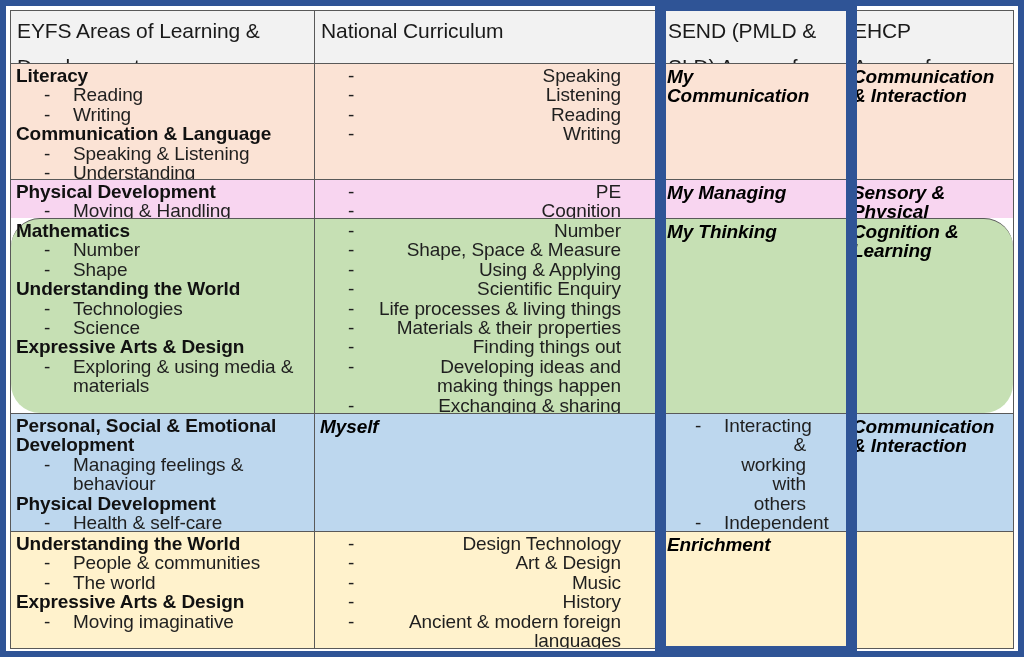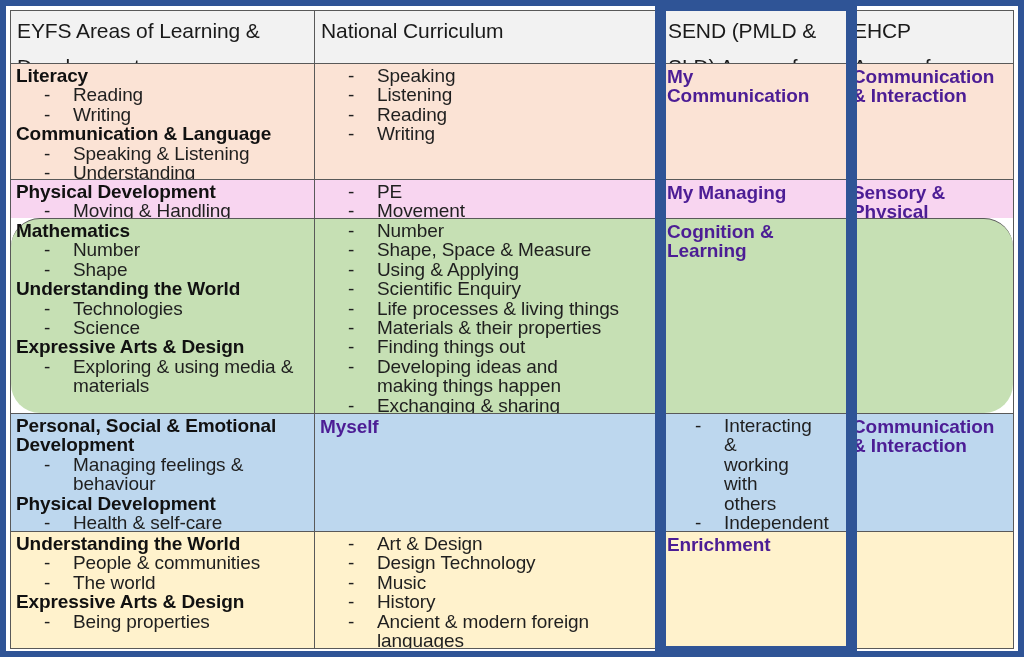--- a/index.html
+++ b/index.html
@@ -44,25 +44,26 @@
     padding: 2px 6px 0 6px; color: #1a1a1a;
   }
   .h-span { display: block; }
   .h-eyfs { max-width: 250px; }
   .h-ehcp { max-width: 115px; }
 
   .body-row { font-size: 19px; line-height: 19.4px; }
   .heading { font-weight: bold; padding-left: 5px; color: #111; }
   .item { padding-left: 62px; position: relative; }
   .item::before { content: "-"; position: absolute; left: 33px; }
-  .nc-cell .item { padding-right: 40px; }
+  .nc-cell .item { padding-right: 40px; text-align: right; }
   .eyfs-cell, .nc-cell { padding-top: 2px; }
   .cell-label {
-    font-weight: bold; color: #4c1d95;
+    font-weight: bold; color: #000000;
     padding: 3px 12px 0 5px;
+    font-style: italic;
   }
   .highlight {
     position: absolute; left: 655px; top: 0;
     width: 202px; height: 657px;
     border: 11px solid var(--frame-blue, #2f5496);
     box-sizing: border-box;
     pointer-events: none;
   }
 </style>
 </head>
@@ -108,21 +109,21 @@
           <div class="cell-label">Communication &amp; Interaction</div>
         </div>
       </div>
       <div class="row body-row" style="height: 38px; background: rgb(248, 213, 240);">
         <div class="cell eyfs-cell">
           <div class="heading">Physical Development</div>
           <div class="item">Moving &amp; Handling</div>
         </div>
         <div class="cell nc-cell">
           <div class="item">PE</div>
-          <div class="item">Movement</div>
+          <div class="item">Cognition</div>
         </div>
         <div class="cell send-cell">
           <div class="cell-label">My Managing</div>
         </div>
         <div class="cell ehcp-cell">
           <div class="cell-label">Sensory &amp; Physical</div>
         </div>
       </div>
       <div class="row body-row" style="height: 194px; background: rgb(198, 224, 180); border-radius: 29px;">
         <div class="cell eyfs-cell">
@@ -139,20 +140,23 @@
           <div class="item">Number</div>
           <div class="item">Shape, Space &amp; Measure</div>
           <div class="item">Using &amp; Applying</div>
           <div class="item">Scientific Enquiry</div>
           <div class="item">Life processes &amp; living things</div>
           <div class="item">Materials &amp; their properties</div>
           <div class="item">Finding things out</div>
           <div class="item">Developing ideas and making things happen</div>
           <div class="item">Exchanging &amp; sharing information</div>
         </div>
+        <div class="cell send-cell">
+          <div class="cell-label">My Thinking</div>
+        </div>
         <div class="cell ehcp-cell">
           <div class="cell-label">Cognition &amp; Learning</div>
         </div>
       </div>
       <div class="row body-row" style="height: 117px; background: rgb(189, 215, 238);">
         <div class="cell eyfs-cell">
           <div class="heading">Personal, Social &amp; Emotional Development</div>
           <div class="item">Managing feelings &amp; behaviour</div>
           <div class="heading">Physical Development</div>
           <div class="item">Health &amp; self-care</div>
@@ -168,25 +172,25 @@
         <div class="cell ehcp-cell">
           <div class="cell-label">Communication &amp; Interaction</div>
         </div>
       </div>
       <div class="row body-row" style="height: 116px; background: rgb(255, 242, 204);">
         <div class="cell eyfs-cell">
           <div class="heading">Understanding the World</div>
           <div class="item">People &amp; communities</div>
           <div class="item">The world</div>
           <div class="heading">Expressive Arts &amp; Design</div>
-          <div class="item">Being properties</div>
-        </div>
-        <div class="cell nc-cell">
+          <div class="item">Moving imaginative</div>
+        </div>
+        <div class="cell nc-cell">
+          <div class="item">Design Technology</div>
           <div class="item">Art &amp; Design</div>
-          <div class="item">Design Technology</div>
           <div class="item">Music</div>
           <div class="item">History</div>
           <div class="item">Ancient &amp; modern foreign languages</div>
           <div class="item">Religious education</div>
         </div>
         <div class="cell send-cell">
           <div class="cell-label">Enrichment</div>
         </div>
         <div class="cell ehcp-cell"></div>
       </div>

